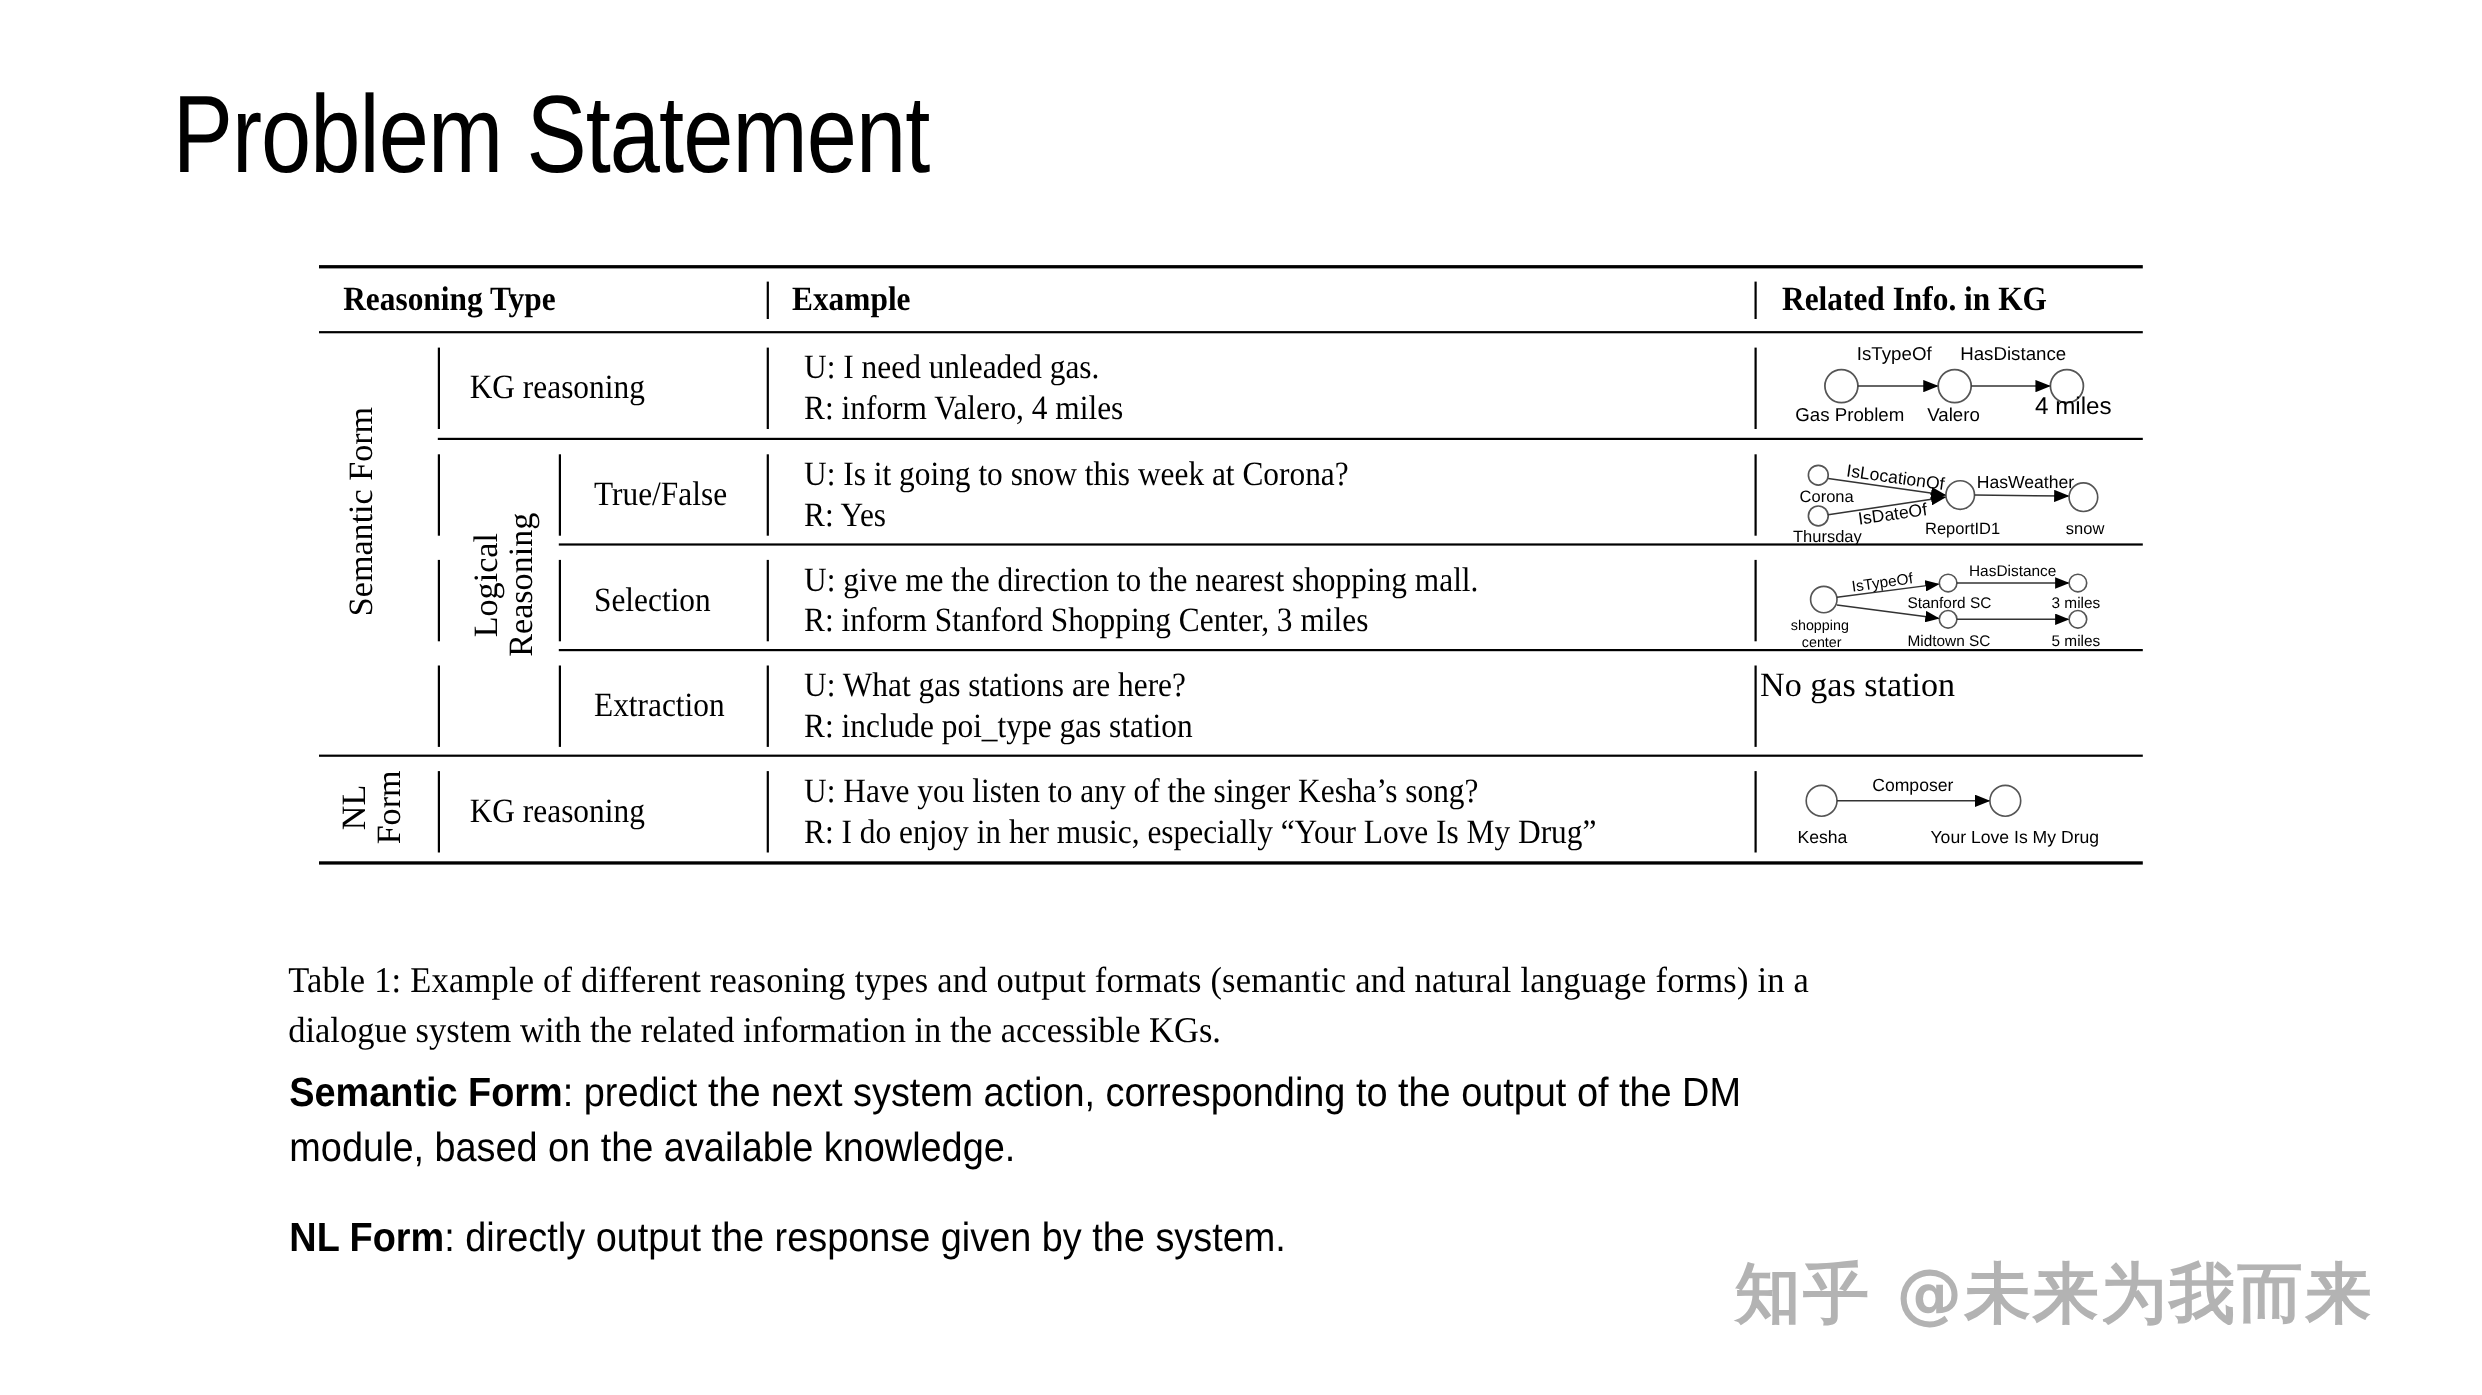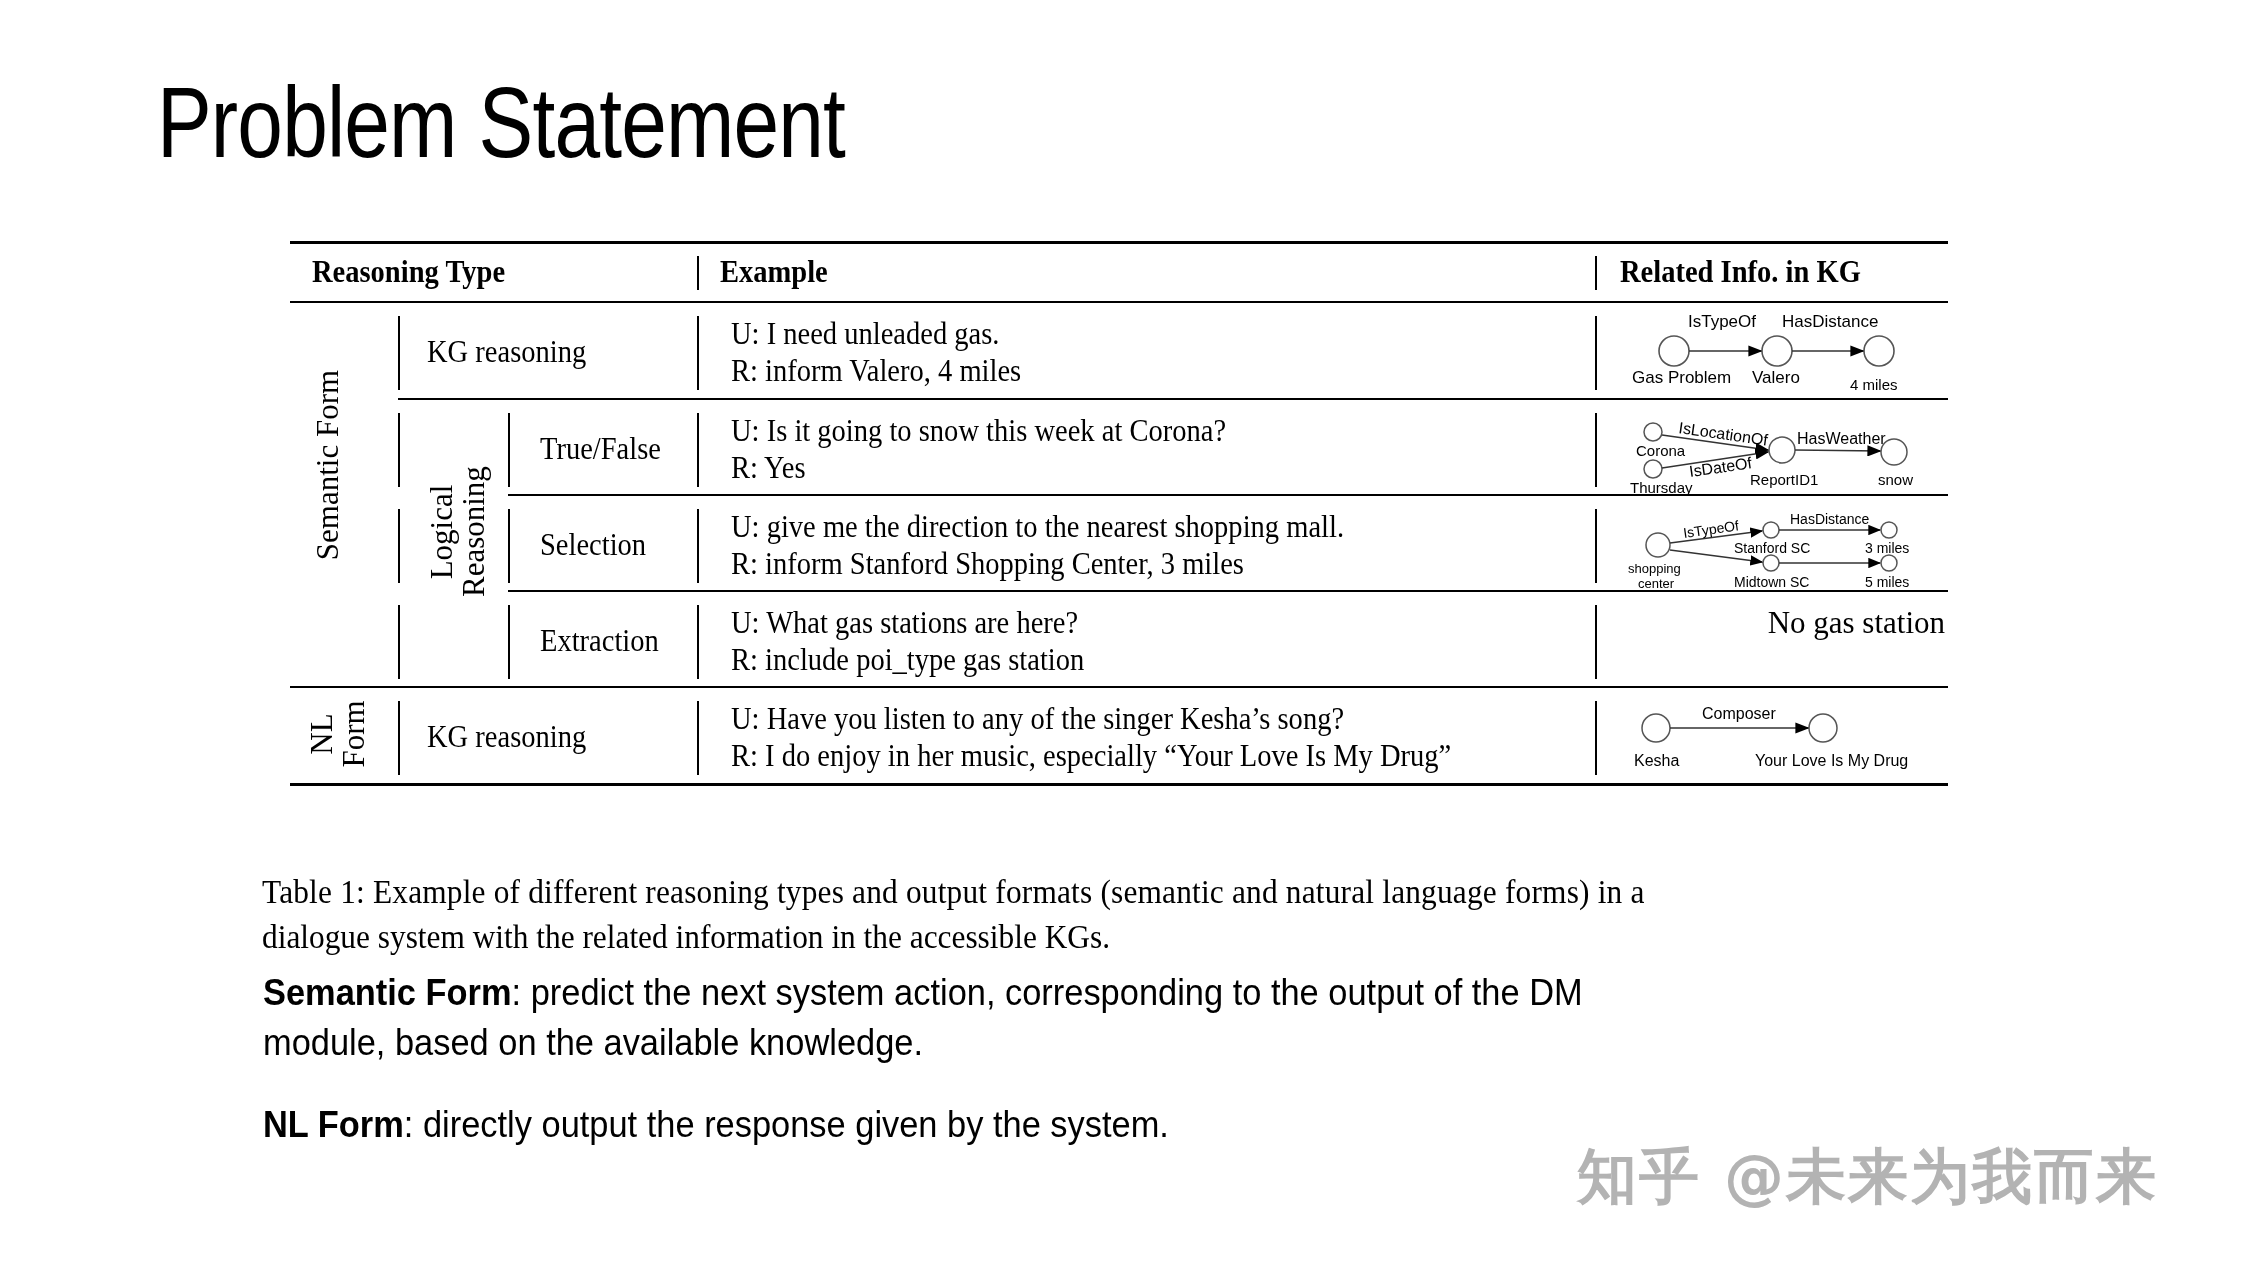--- a/index.html
+++ b/index.html
@@ -92,21 +92,21 @@
       <circle cx="74" cy="41" r="15" fill="none" stroke="#555" stroke-width="1.6"></circle>
       <circle cx="177" cy="41" r="15" fill="none" stroke="#555" stroke-width="1.6"></circle>
       <circle cx="279" cy="41" r="15" fill="none" stroke="#555" stroke-width="1.6"></circle>
       <line x1="89" y1="41" x2="161" y2="41" stroke="#333" stroke-width="1.4" marker-end="url(#arr)"></line>
       <line x1="192" y1="41" x2="263" y2="41" stroke="#333" stroke-width="1.4" marker-end="url(#arr)"></line>
     </svg>
     <div class="abs" style="left:1688px; top:312px; font-family:'Liberation Sans',sans-serif; font-size:17px;">IsTypeOf</div>
     <div class="abs" style="left:1782px; top:312px; font-family:'Liberation Sans',sans-serif; font-size:17px;">HasDistance</div>
     <div class="abs" style="left:1632px; top:368px; font-family:'Liberation Sans',sans-serif; font-size:17px;">Gas Problem</div>
     <div class="abs" style="left:1752px; top:368px; font-family:'Liberation Sans',sans-serif; font-size:17px;">Valero</div>
-    <div class="abs" style="left:1850px; top:376px; font-family:'Liberation Sans',sans-serif; font-size:15px;">4 miles</div>
+    <div class="abs" style="left:1850px; top:356px; font-family:'Liberation Sans',sans-serif; font-size:22px;">4 miles</div>
   </div>
 
   <div>
     <div class="abs serif cell" style="left:540px; top:430px;">True/False</div>
     <div class="abs serif cell" style="left:731px; top:412px;">U: Is it going to snow this week at Corona?</div>
     <div class="abs serif cell" style="left:731px; top:449px;">R: Yes</div>
     <svg class="kg" style="left:1610px; top:405px;" width="340" height="90" viewBox="0 0 340 90">
       <defs>
         <marker id="arr2" markerWidth="10" markerHeight="8" refX="9" refY="4" orient="auto">
           <path d="M0,0 L10,4 L0,8 z" fill="#000"></path>
@@ -156,21 +156,21 @@
       <text x="255" y="53" font-family="Liberation Sans, sans-serif" font-size="14">3 miles</text>
       <text x="124" y="87" font-family="Liberation Sans, sans-serif" font-size="14">Midtown SC</text>
       <text x="255" y="87" font-family="Liberation Sans, sans-serif" font-size="14">5 miles</text>
     </svg>
   </div>
 
   <div>
     <div class="abs serif cell" style="left:540px; top:622px;">Extraction</div>
     <div class="abs serif cell" style="left:731px; top:604px;">U: What gas stations are here?</div>
     <div class="abs serif cell" style="left:731px; top:641px;">R: include poi_type gas station</div>
-    <div class="abs serif" style="left:1600px; top:604px; width:345px; text-align:right; font-size:31px; line-height:37px;">
+    <div class="abs serif" style="left:1600px; top:604px; width:345px; text-align:left; font-size:31px; line-height:37px;">
       <div>No gas station</div>
     </div>
   </div>
 
   <div>
     <div class="abs serif cell" style="left:427px; top:718px;">KG reasoning</div>
     <div class="abs serif cell" style="left:731px; top:700px;">U: Have you listen to any of the singer Kesha’s song?</div>
     <div class="abs serif cell" style="left:731px; top:737px;">R: I do enjoy in her music, especially “Your Love Is My Drug”</div>
     <svg class="kg" style="left:1600px; top:700px;" width="345" height="80" viewBox="0 0 345 80">
       <defs>

